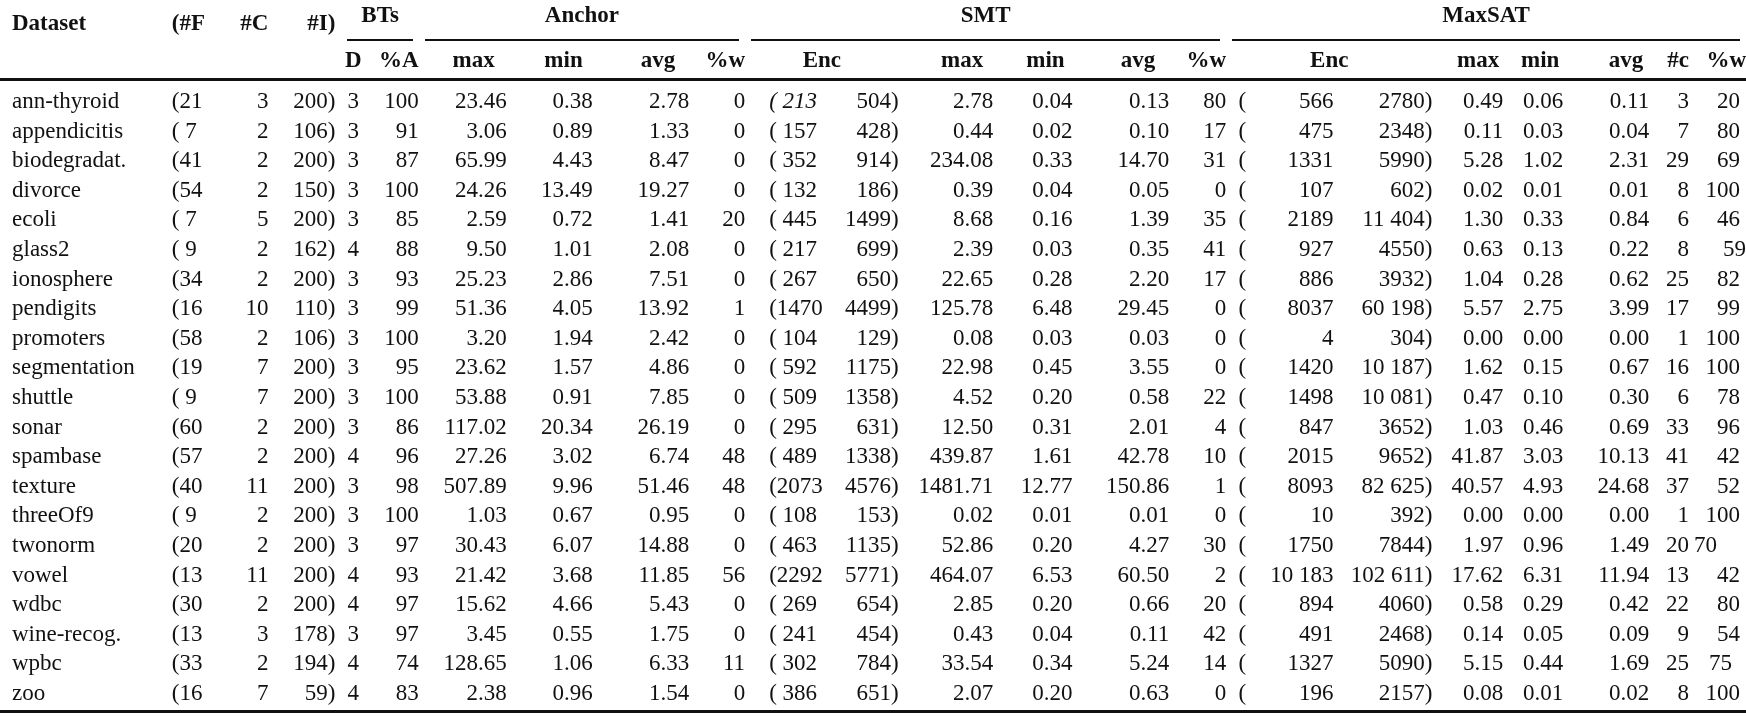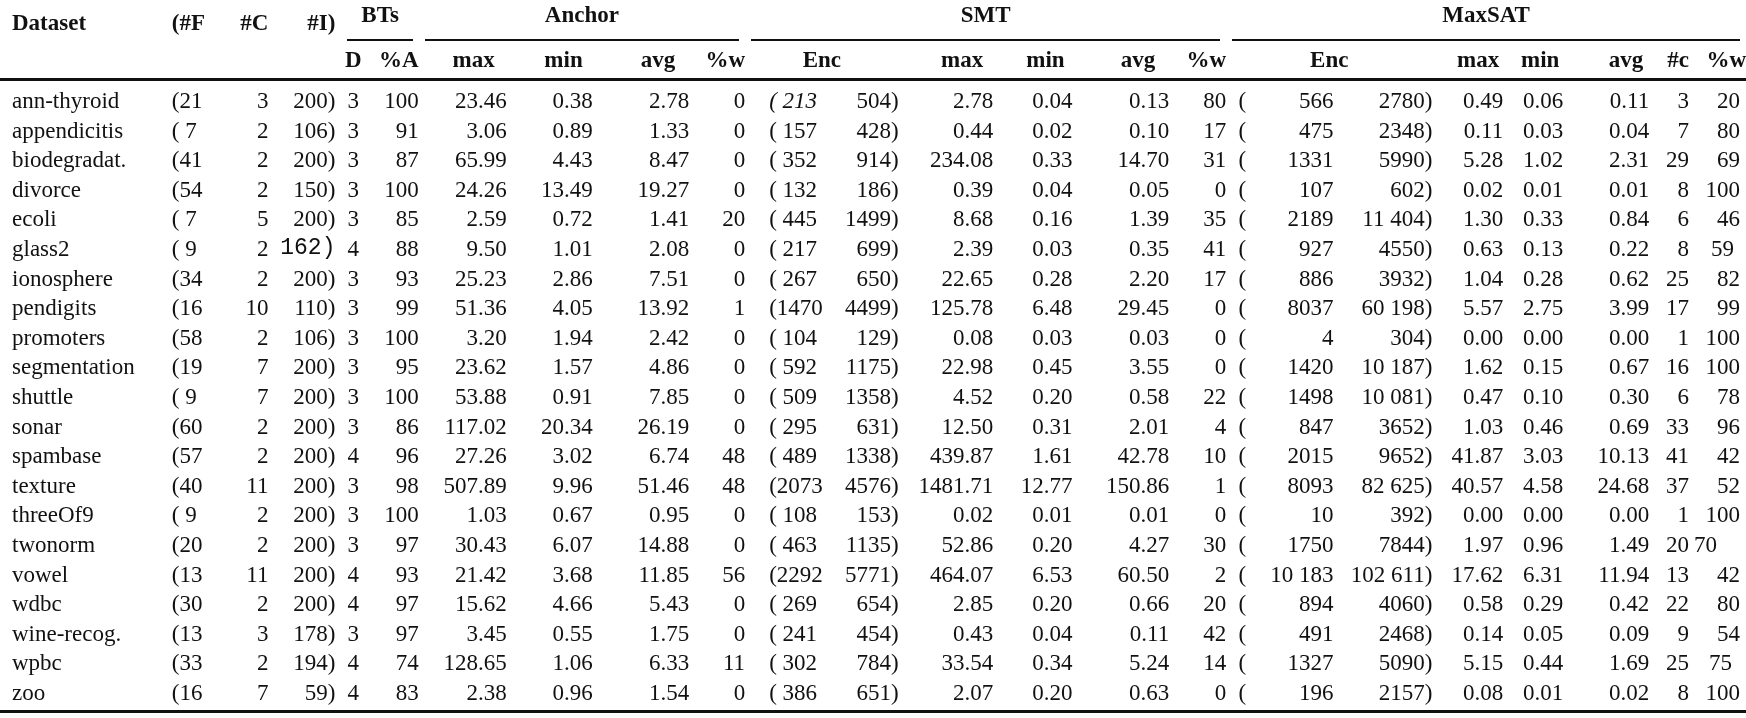--- a/index.html
+++ b/index.html
@@ -219,41 +219,41 @@
     <td class="r">0.33</td>
     <td class="r">0.84</td>
     <td class="r">6</td>
     <td class="r" style="padding-right:6px;">46</td>
   </tr>
 
   <tr>
     <td class="l ds">glass2</td>
     <td class="l">( 9</td>
     <td class="r">2</td>
-    <td class="r" style="padding-right:6px;font-family:Liberation Mono, monospace;">162)</td>
+    <td class="r" style="padding-right:6px;">162)</td>
     <td class="c">4</td>
     <td class="r">88</td>
     <td class="r">9.50</td>
     <td class="r">1.01</td>
     <td class="r">2.08</td>
     <td class="r">0</td>
     <td class="l" style="padding-left:24px;">( 217</td>
     <td class="r">699)</td>
     <td class="r">2.39</td>
     <td class="r">0.03</td>
     <td class="r">0.35</td>
     <td class="r">41</td>
     <td class="c">(</td>
     <td class="r">927</td>
     <td class="r">4550)</td>
     <td class="r">0.63</td>
     <td class="r">0.13</td>
     <td class="r">0.22</td>
     <td class="r">8</td>
-    <td class="r" style="padding-right:12px;margin-top:8px;">59</td>
+    <td class="r" style="padding-right:0;margin-top:8px;">59</td>
   </tr>
 
   <tr>
     <td class="l ds">ionosphere</td>
     <td class="l">(34</td>
     <td class="r">2</td>
     <td class="r" style="padding-right:6px;">200)</td>
     <td class="c">3</td>
     <td class="r">93</td>
     <td class="r">25.23</td>
@@ -452,21 +452,21 @@
     <td class="l" style="padding-left:24px;">(2073</td>
     <td class="r">4576)</td>
     <td class="r">1481.71</td>
     <td class="r">12.77</td>
     <td class="r">150.86</td>
     <td class="r">1</td>
     <td class="c">(</td>
     <td class="r">8093</td>
     <td class="r">82 625)</td>
     <td class="r">40.57</td>
-    <td class="r">4.58</td>
+    <td class="r">4.93</td>
     <td class="r">24.68</td>
     <td class="r">37</td>
     <td class="r" style="padding-right:6px;">52</td>
   </tr>
 
   <tr>
     <td class="l ds">threeOf9</td>
     <td class="l">( 9</td>
     <td class="r">2</td>
     <td class="r" style="padding-right:6px;">200)</td>

